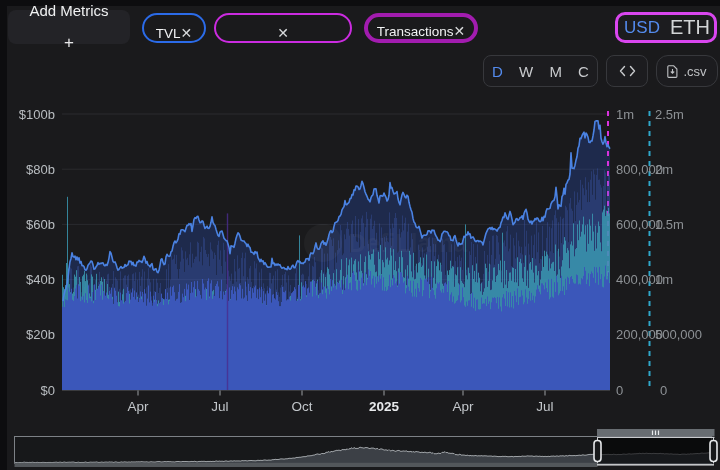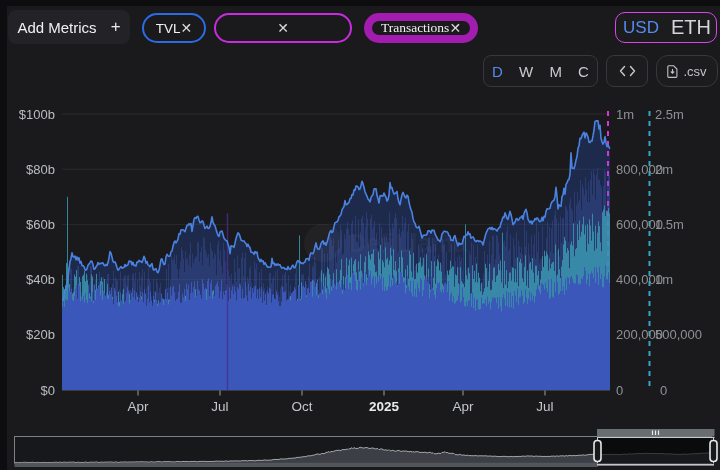--- a/index.html
+++ b/index.html
@@ -1,29 +1,29 @@
 <!DOCTYPE html>
 <html><head><meta charset="utf-8"><style>
 * { margin:0; padding:0; box-sizing:border-box; }
 html,body { width:720px; height:470px; overflow:hidden; background:#1a1a1c;
   font-family:"Liberation Sans", sans-serif; }
 #topstrip { position:absolute; left:0; top:0; width:720px; height:6px; background:#0d0d0f; z-index:5; }
 #leftstrip { position:absolute; left:0; top:0; width:7px; height:470px; background:#0d0d0f; z-index:5; }
 #addm { position:absolute; left:8px; top:10px; width:122px; height:34px; background:#232327;
   border-radius:8px; color:#f0f1f2; font-size:15px; display:flex; align-items:center;
-  justify-content:center; gap:14px; z-index:6;}
+  justify-content:center; gap:14px; z-index:6;flex-direction:column;}
 #addm .plus { font-size:17px; color:#e8e9ea; }
 .pill { position:absolute; top:13px; height:30px; border-radius:15px;
-  display:flex; align-items:center; justify-content:center; color:#f2f3f4;
+  display:flex; align-items:flex-end; justify-content:center; color:#f2f3f4;
   font-size:13.5px; white-space:nowrap; background:transparent; }
 .pill .x { color:#d8dadc; font-size:14px; }
 #pill1 { left:142px; width:64px; border:2px solid #2b6be8; }
 #pill2 { left:214px; width:138px; border:2px solid #cb2be0; }
-#pill3 { left:364px; width:114px; border:8px solid #a21caf;font-family:Liberation Serif, serif; }
-#usdeth { left:615px; top:12px; width:102px; height:31px; border:1px solid #d946ef;
+#pill3 { left:364px; width:114px; border:4px solid #a21caf; }
+#usdeth { left:615px; top:12px; width:102px; height:31px; border:3px solid #d946ef;
   background:#1c1c1f; display:flex; align-items:center; border-radius:10px; z-index:6; position:absolute;}
 #usdeth .usd { flex:1; text-align:center; color:#548bee; font-size:17px; }
 #usdeth .eth { flex:1; text-align:center; color:#d3d5d7; font-size:20px; }
 #dwmc { left:483px; top:55px; width:115px; height:32px; border:1px solid #37383c;
   background:#1c1c1f; border-radius:8px; display:flex; align-items:center;
   justify-content:space-around; position:absolute; font-size:15px; color:#c8cacd; }
 #dwmc .sel { color:#548bee; }
 #code { left:606px; top:55px; width:42px; height:32px; border:1px solid #37383c;
   background:#1c1c1f; border-radius:8px; position:absolute; display:flex;
   align-items:center; justify-content:center; color:#c8cacd; font-size:13px;

